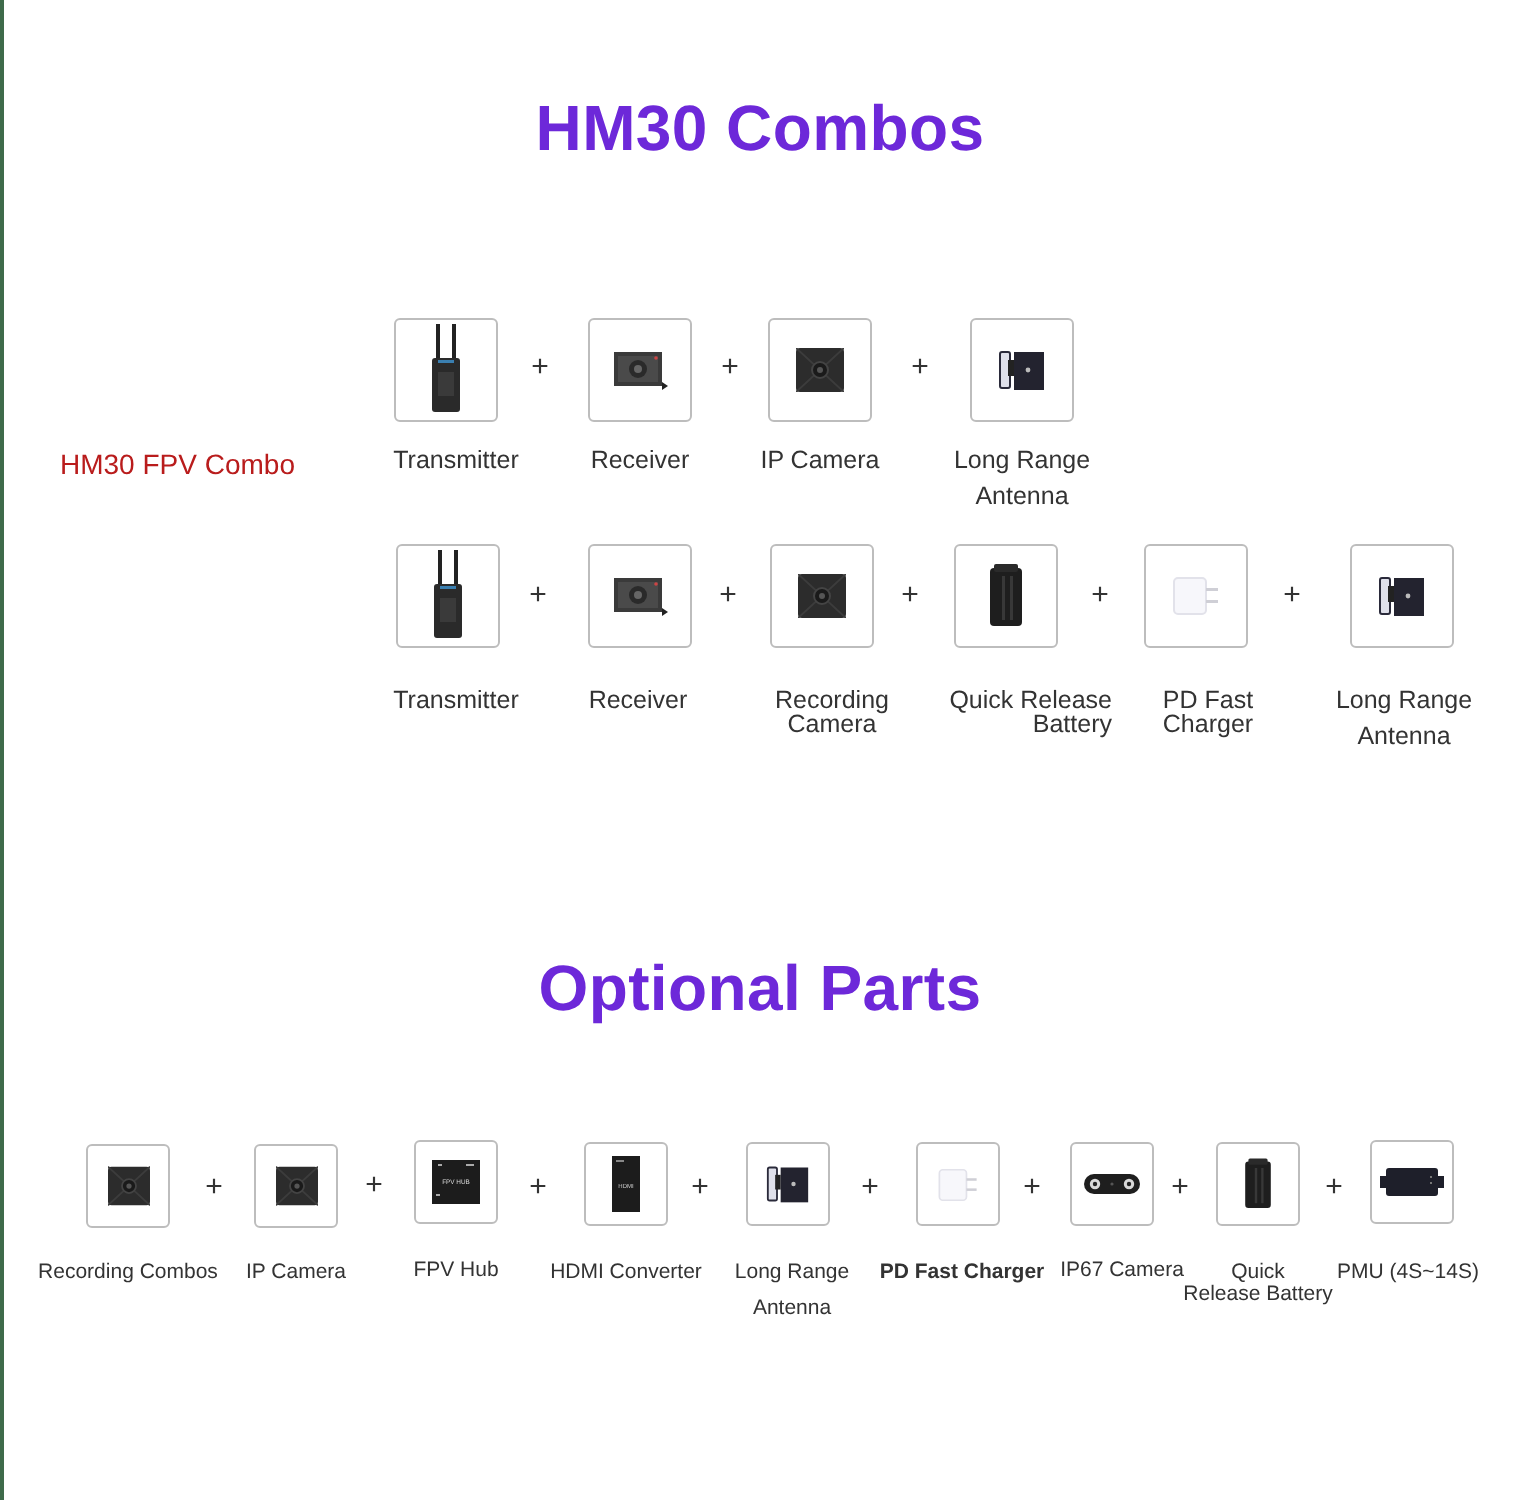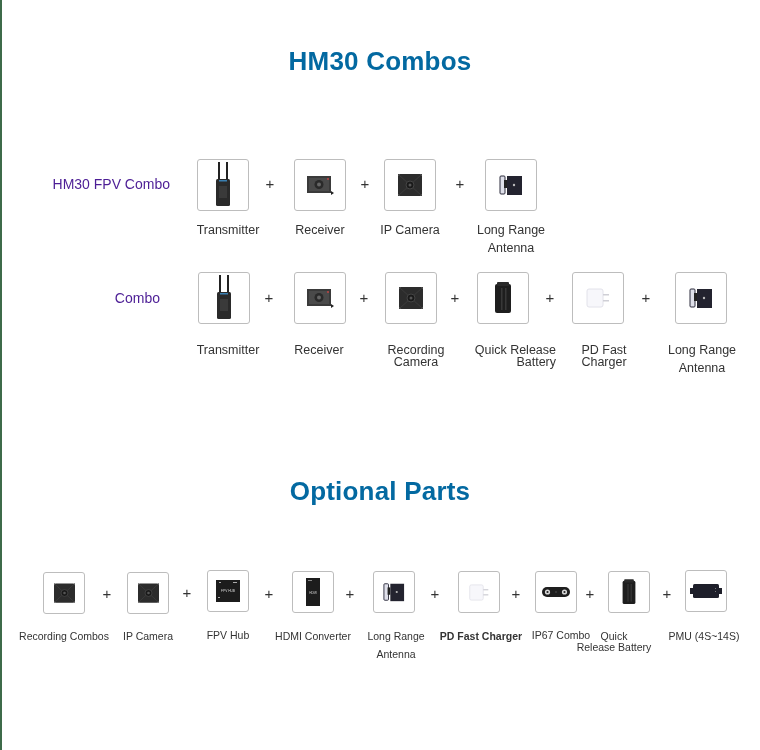--- a/index.html
+++ b/index.html
@@ -4,24 +4,24 @@
 <style>
   html, body { margin:0; padding:0; }
   body {
     width:760px; height:750px; position:relative; overflow:hidden;
     background:#ffffff; font-family:"Liberation Sans", sans-serif; color:#333;
   }
   .edge { position:absolute; left:0; top:0; width:2px; height:750px; background:#3e6b4a; }
   .title {
     position:absolute; left:0; width:760px; text-align:center;
     font-family:"Liberation Sans", sans-serif; font-weight:bold;
-    font-size:26px; color:#0369a1; letter-spacing:0.2px;
+    font-size:32px; color:#6d28d9; letter-spacing:0.2px;
   }
   .combo-name {
-    position:absolute; font-size:14px; color:#4c1d95; text-align:right; line-height:21px;
+    position:absolute; font-size:14px; color:#b91c1c; text-align:left; line-height:21px;margin-top:48px;
   }
   .box {
     position:absolute; box-sizing:border-box; border:1px solid #bdbdbd; border-radius:3px;
     background:#fff; display:flex; align-items:center; justify-content:center;
   }
   .plus { position:absolute; font-size:15px; color:#333; width:14px; text-align:center; line-height:14px; }
   .lbl { position:absolute; font-size:12.5px; color:#333; text-align:center; line-height:18px; }
   .lbl.tight { line-height:12px; }
   .olbl { position:absolute; font-size:10.5px; color:#333; text-align:center; line-height:18px; white-space:nowrap; }
   .olbl.tight { line-height:11px; }
@@ -88,21 +88,20 @@
 
 <div class="lbl" style="left:187px; top:221px; width:82px;">Transmitter</div>
 <div class="lbl" style="left:279px; top:221px; width:82px;">Receiver</div>
 <div class="lbl" style="left:369px; top:221px; width:82px;">IP Camera</div>
 <div class="lbl" style="left:466px; top:221px; width:90px;">
   <div>Long Range</div>
   <div>Antenna</div>
 </div>
 
 <div class="combo-name" style="left:25px; top:288px; width:135px;">
-  <div>Combo</div>
 </div>
 
 <div class="box" style="left:198px; top:272px; width:52px; height:52px;">
   <span>
     <svg width="20" height="46" viewBox="0 0 20 46">
         <rect x="5" y="0" width="2" height="18" fill="#222"></rect>
         <rect x="13" y="0" width="2" height="18" fill="#222"></rect>
         <rect x="3" y="17" width="14" height="27" rx="1.5" fill="#2a2a2a"></rect>
         <rect x="6" y="18" width="8" height="1.5" fill="#3a7fb0"></rect>
         <rect x="6" y="24" width="8" height="12" fill="#3a3a3a"></rect>
@@ -303,18 +302,18 @@
 
 <div class="olbl" style="left:14px; top:627px; width:100px;">Recording Combos</div>
 <div class="olbl" style="left:108px; top:627px; width:80px;">IP Camera</div>
 <div class="olbl" style="left:188px; top:626px; width:80px;">FPV Hub</div>
 <div class="olbl" style="left:268px; top:627px; width:90px;">HDMI Converter</div>
 <div class="olbl" style="left:351px; top:627px; width:90px;">
   <div>Long Range</div>
   <div>Antenna</div>
 </div>
 <div class="olbl" style="left:435px; top:627px; width:92px;font-weight:bold;">PD Fast Charger</div>
-<div class="olbl" style="left:523px; top:626px; width:76px;">IP67 Combo</div>
-<div class="olbl tight" style="left:568px; top:631px; width:92px;">
+<div class="olbl" style="left:523px; top:626px; width:76px;">IP67 Camera</div>
+<div class="olbl tight" style="left:583px; top:631px; width:92px;">
   <div>Quick</div>
   <div>Release Battery</div>
 </div>
 <div class="olbl" style="left:664px; top:627px; width:80px;">PMU (4S~14S)</div>
 
 </body></html>

